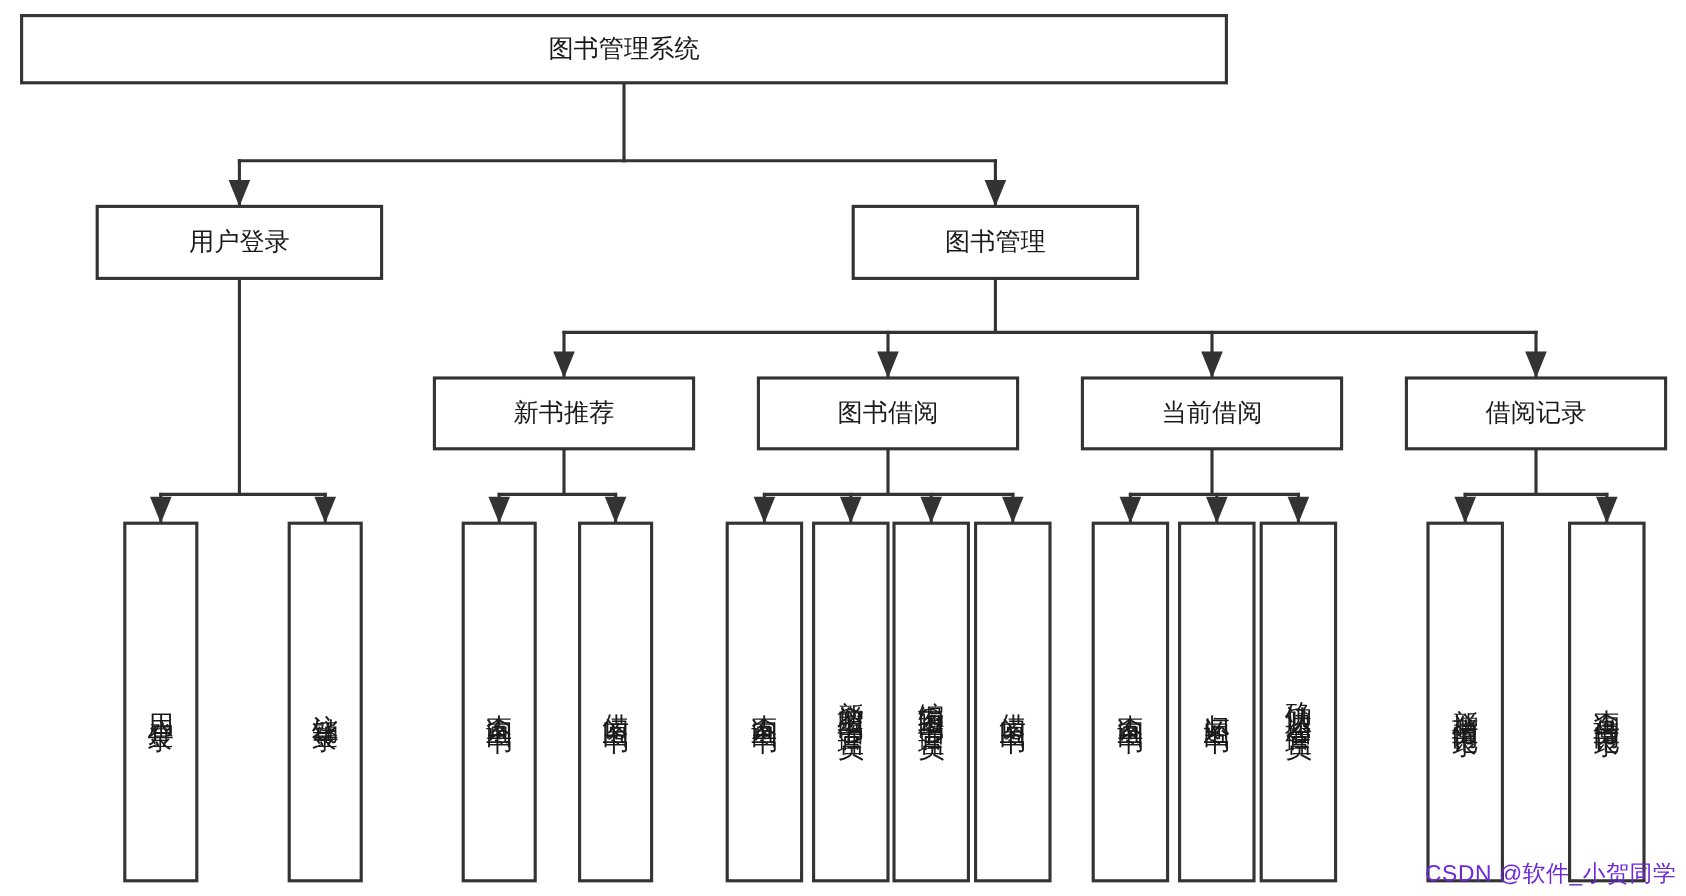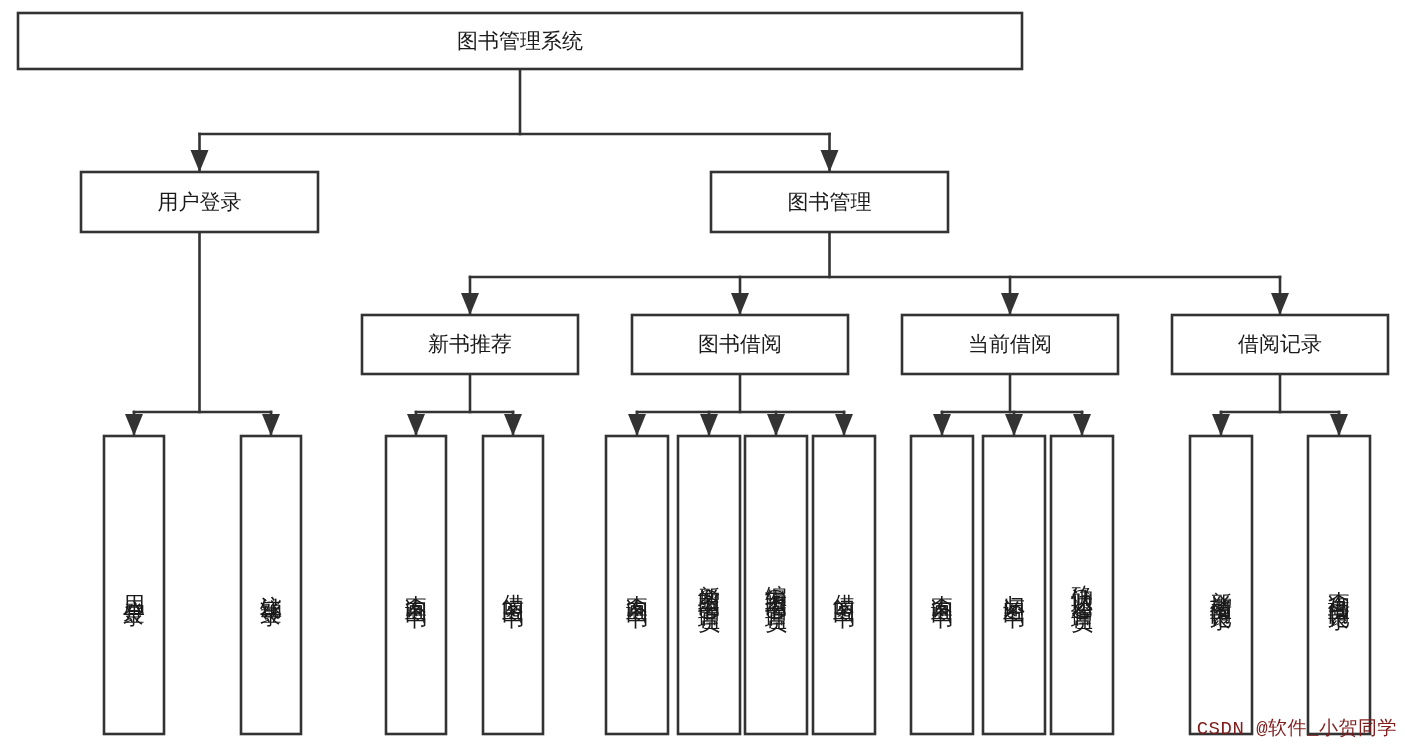--- a/index.html
+++ b/index.html
@@ -64,23 +64,23 @@
   .leaf-label {
     position: absolute;
     display: flex;
     align-items: center;
     justify-content: center;
   }
   .watermark {
     position: absolute;
     right: 8px;
     bottom: 6px;
-    font-family: Liberation Mono, monospace;
+    font-family: Liberation Sans, sans-serif;
     font-size: 19px;
-    color: #7f1d1d;
+    color: #6d28d9;
     white-space: nowrap;
     letter-spacing: 0.5px;
   }
 </style>
 </head>
 <body>
 
 <div id="chart-root">
   <svg id="diagram-svg" width="1405" height="747" viewBox="0 0 1405 747" xmlns="http://www.w3.org/2000/svg">
     <g id="connector-layer">

